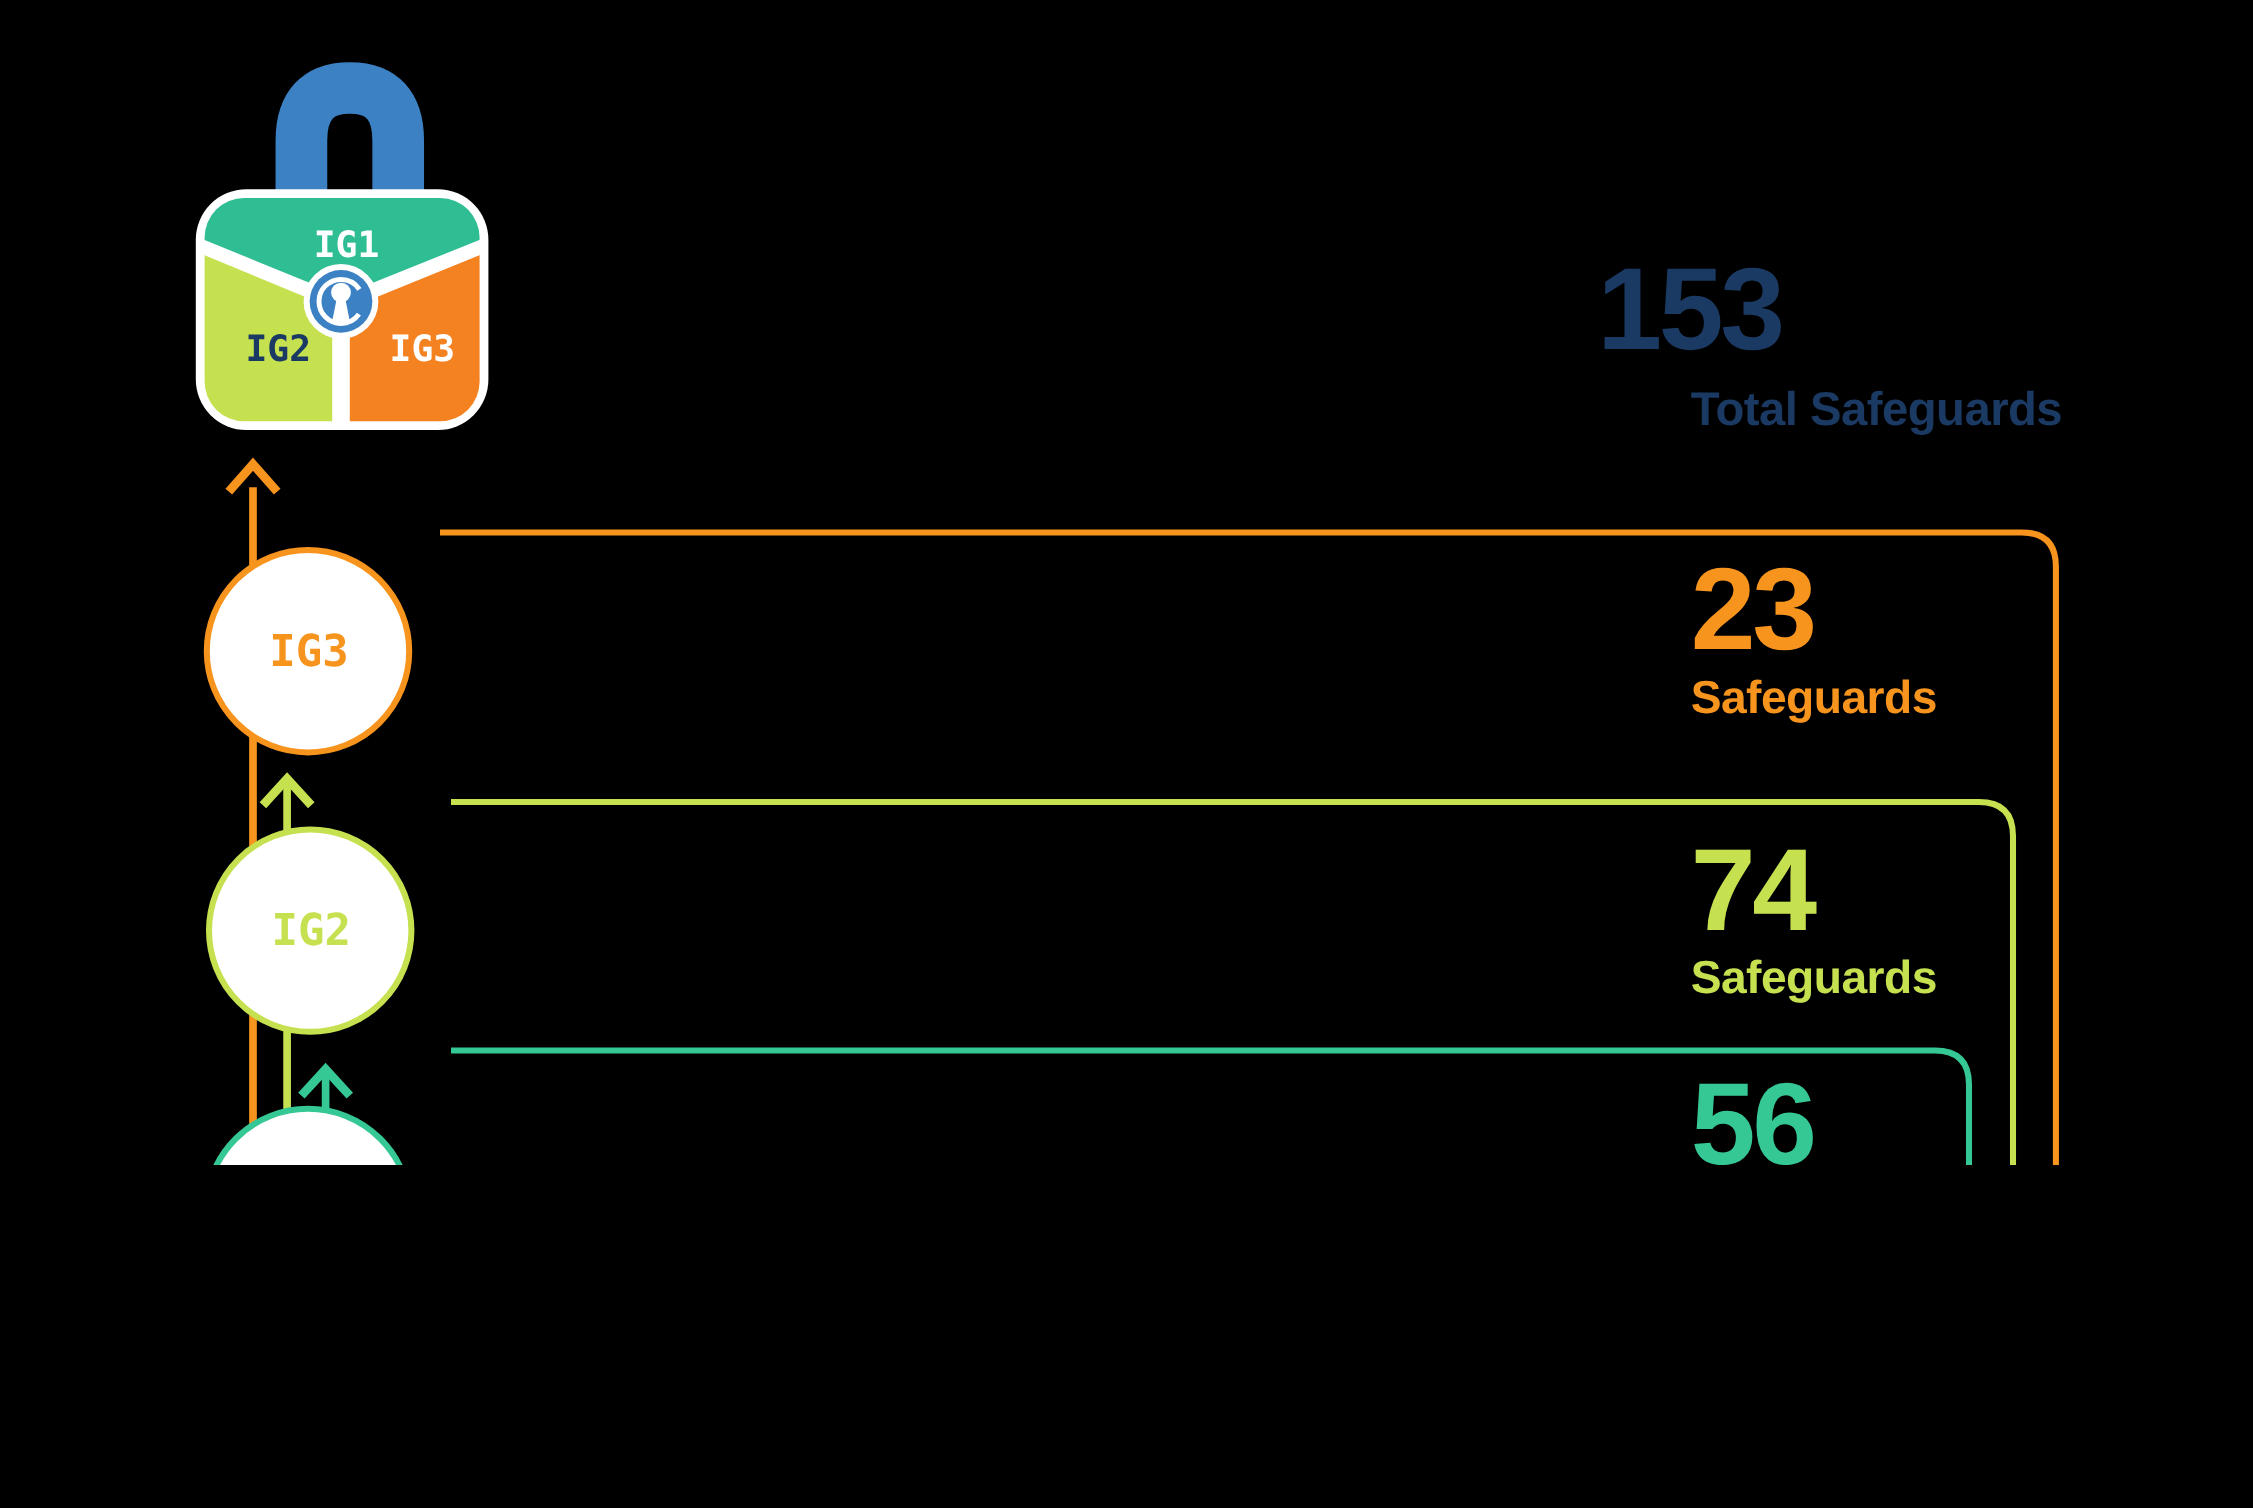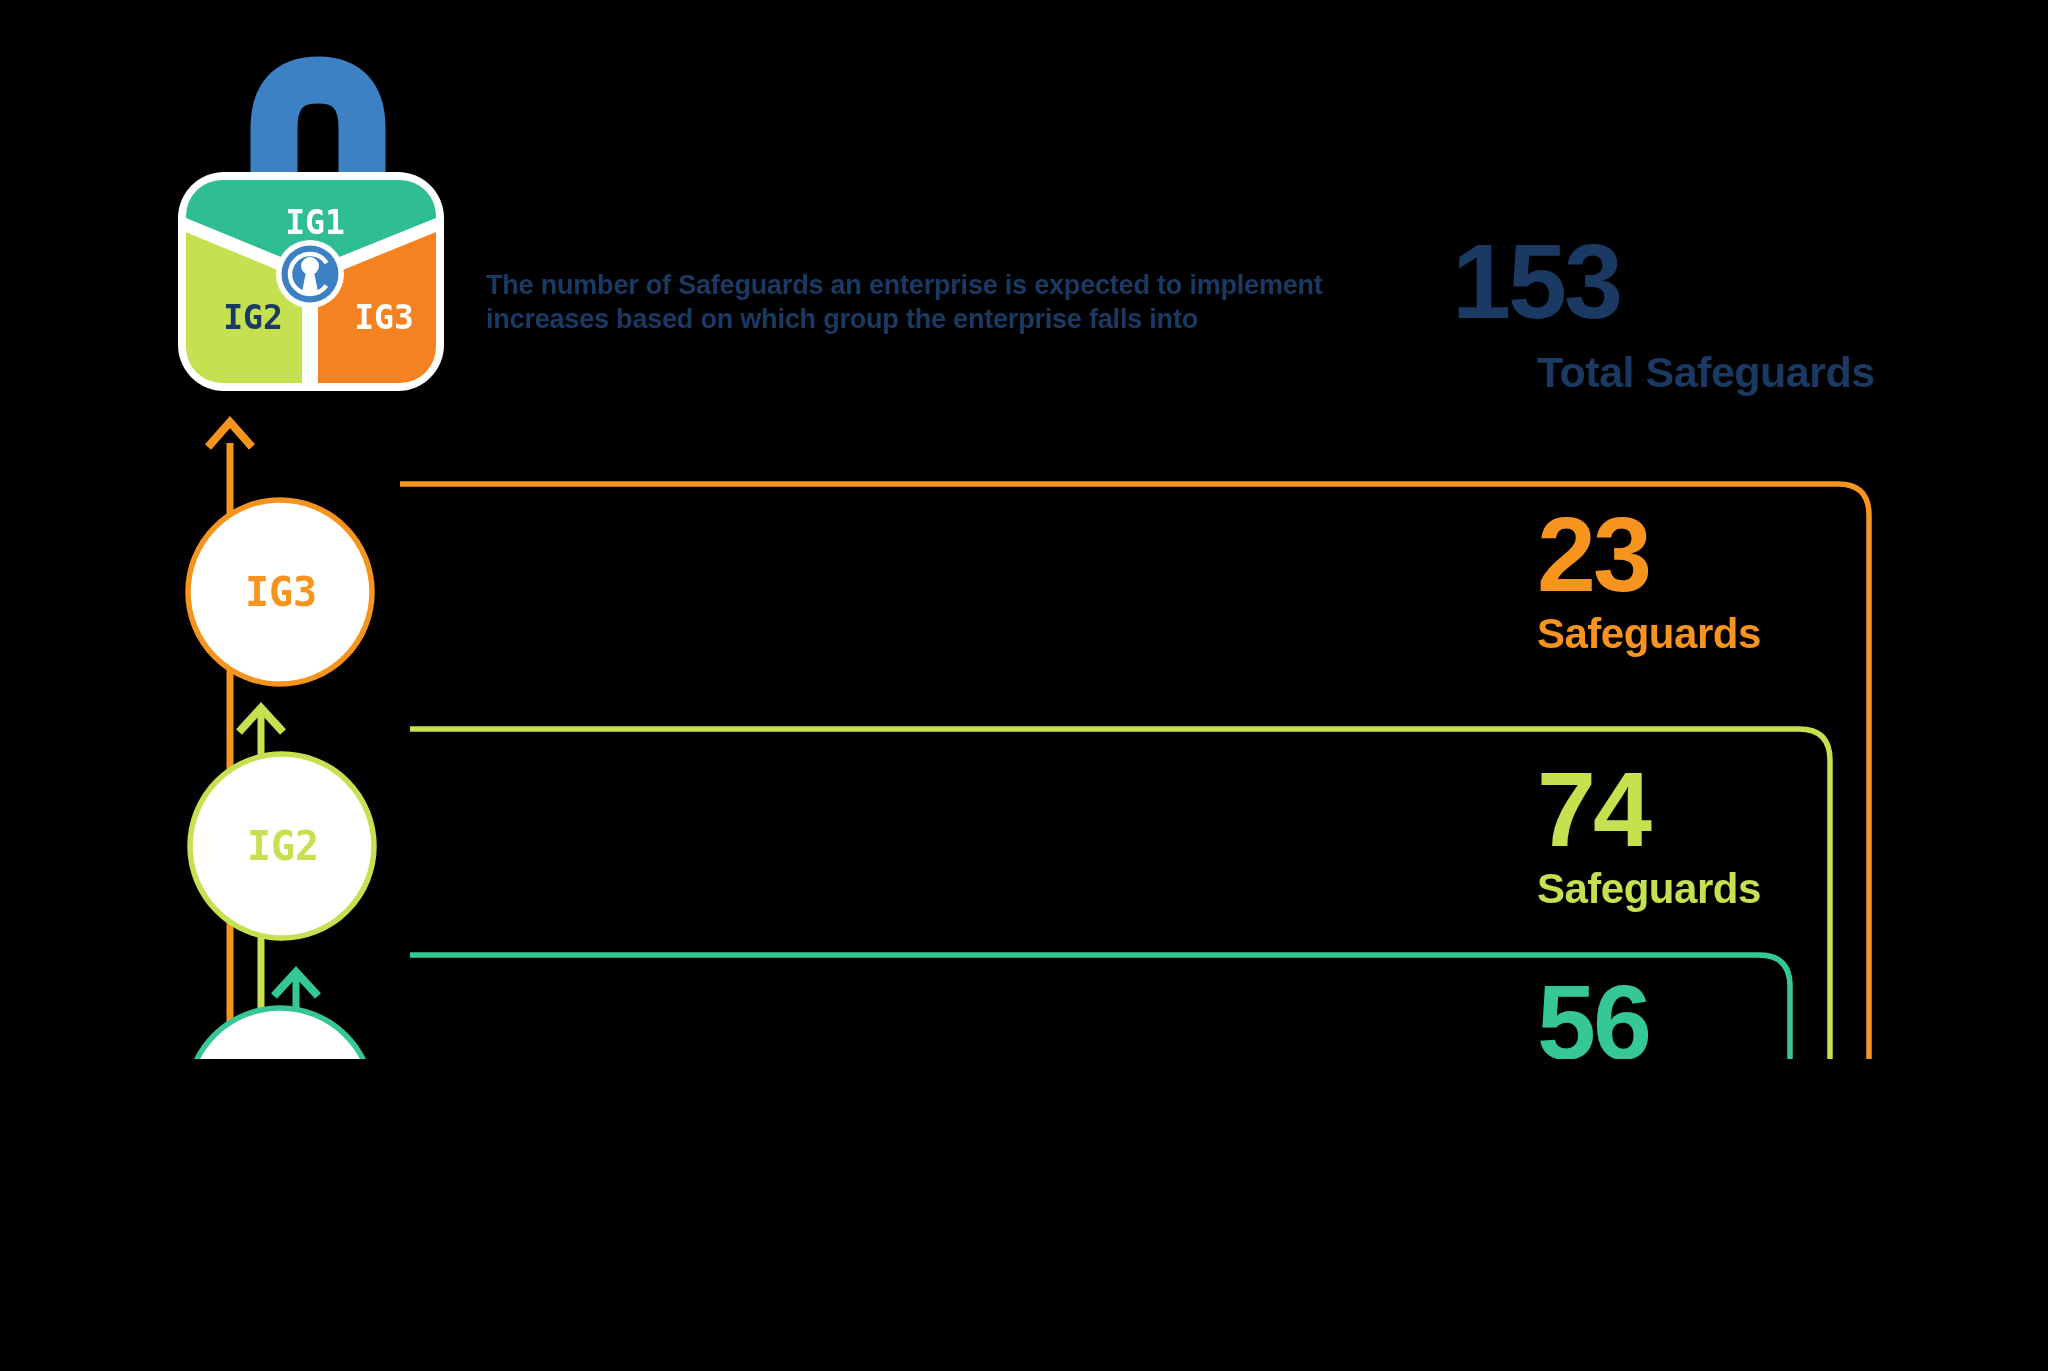--- a/index.html
+++ b/index.html
@@ -108,22 +108,20 @@
       <circle cx="310" cy="274" r="20" fill="none" stroke="#FFFFFF" stroke-width="4.5" stroke-dasharray="101 24.7" stroke-dashoffset="-12.3"></circle>
       <circle class="fill-white" cx="310" cy="266" r="9"></circle>
       <polygon class="fill-white" points="306,272 314,272 318,292 302,292"></polygon>
     </g>
   </svg>
 
   <div class="abs lock-label c-white" style="left:315px;top:222px">IG1</div>
   <div class="abs lock-label c-navy" style="left:253px;top:317px">IG2</div>
   <div class="abs lock-label c-white" style="left:384px;top:317px">IG3</div>
 
-  <div class="abs title c-navy">The number of Safeguards an enterprise is expected to implement
-increases based on which group the enterprise falls into</div>
   <div class="abs total-value c-navy">153</div>
   <div class="abs total-label c-navy">Total Safeguards</div>
 
   <div class="abs circle-label c-orange" style="left:281px;top:592px">IG3</div>
   <div class="abs count c-orange" style="top:501px">23</div>
   <div class="abs count-label c-orange" style="top:611px">Safeguards</div>
 
   <div class="abs circle-label c-lime" style="left:283px;top:846px">IG2</div>
   <div class="abs count c-lime" style="top:756px">74</div>
   <div class="abs count-label c-lime" style="top:866px">Safeguards</div>

